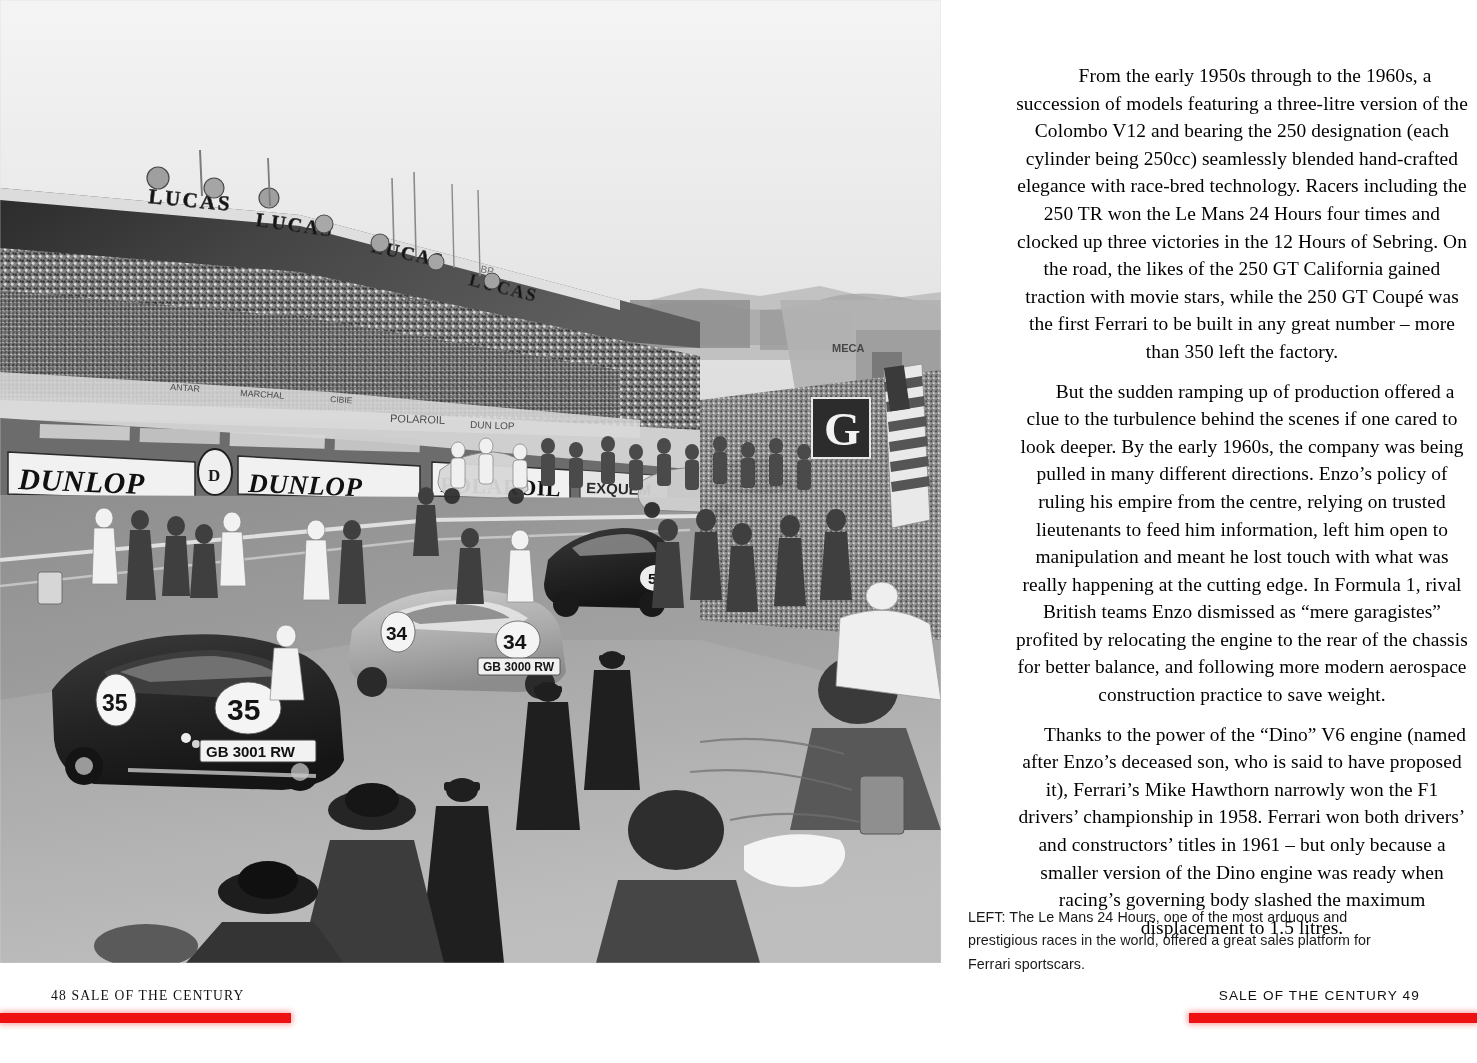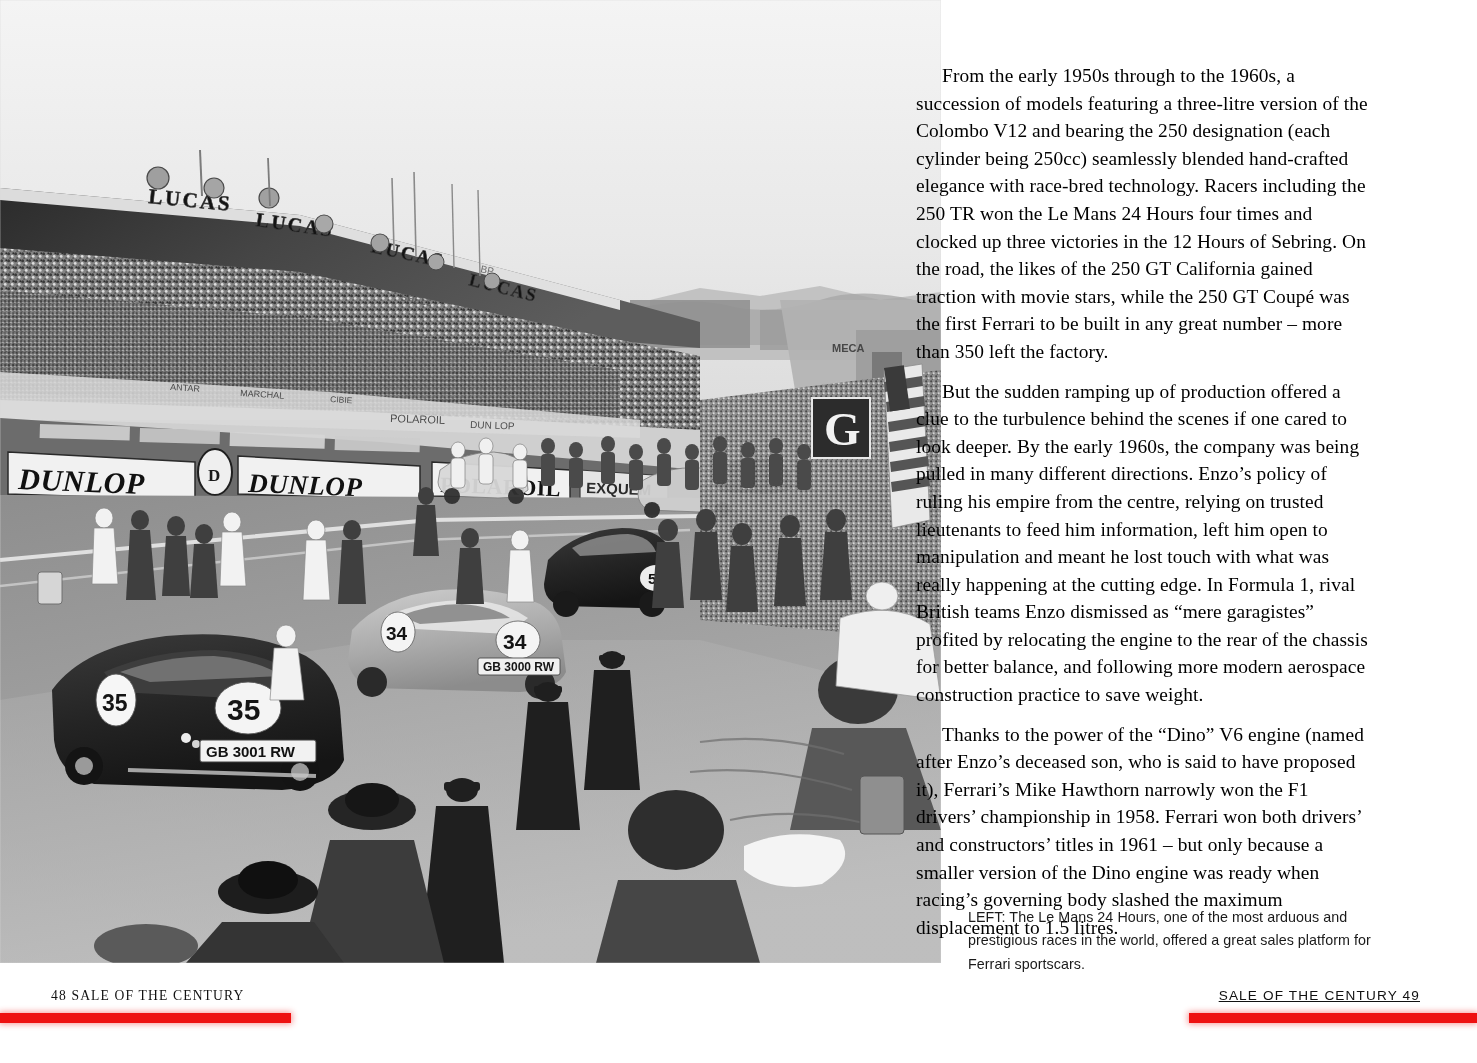--- a/index.html
+++ b/index.html
@@ -23,23 +23,24 @@
     width: 941px;
     height: 963px;
     overflow: hidden;
     background: #cfcfcf;
   }
   .photo svg { display: block; width: 941px; height: 963px; }
 
   
   .text-col {
     position: absolute;
-    left: 916px;
+    left: 1016px;
     top: 62px;
     width: 452px;
+    text-align: center;
   }
   .body-par {
     font-family: "Liberation Serif", serif;
     font-size: 19.4px;
     line-height: 27.6px;
     color: #000000;
     margin: 0;
     text-indent: 26px;
     letter-spacing: 0.1px;
   }
@@ -71,21 +72,20 @@
   }
   .footer-right {
     position: absolute;
     right: 57px;
     top: 988px;
     font-family: "Liberation Sans", sans-serif;
     font-size: 13.6px;
     letter-spacing: 1.15px;
     color: #111111;
     white-space: nowrap;
-    text-decoration: underline;
   }
   .rule-left {
     position: absolute;
     left: 0;
     top: 1013px;
     width: 291px;
     height: 10px;
     background: #ee1111;
     box-shadow: 0 0 6px 1px rgba(238,17,17,0.45);
   }

